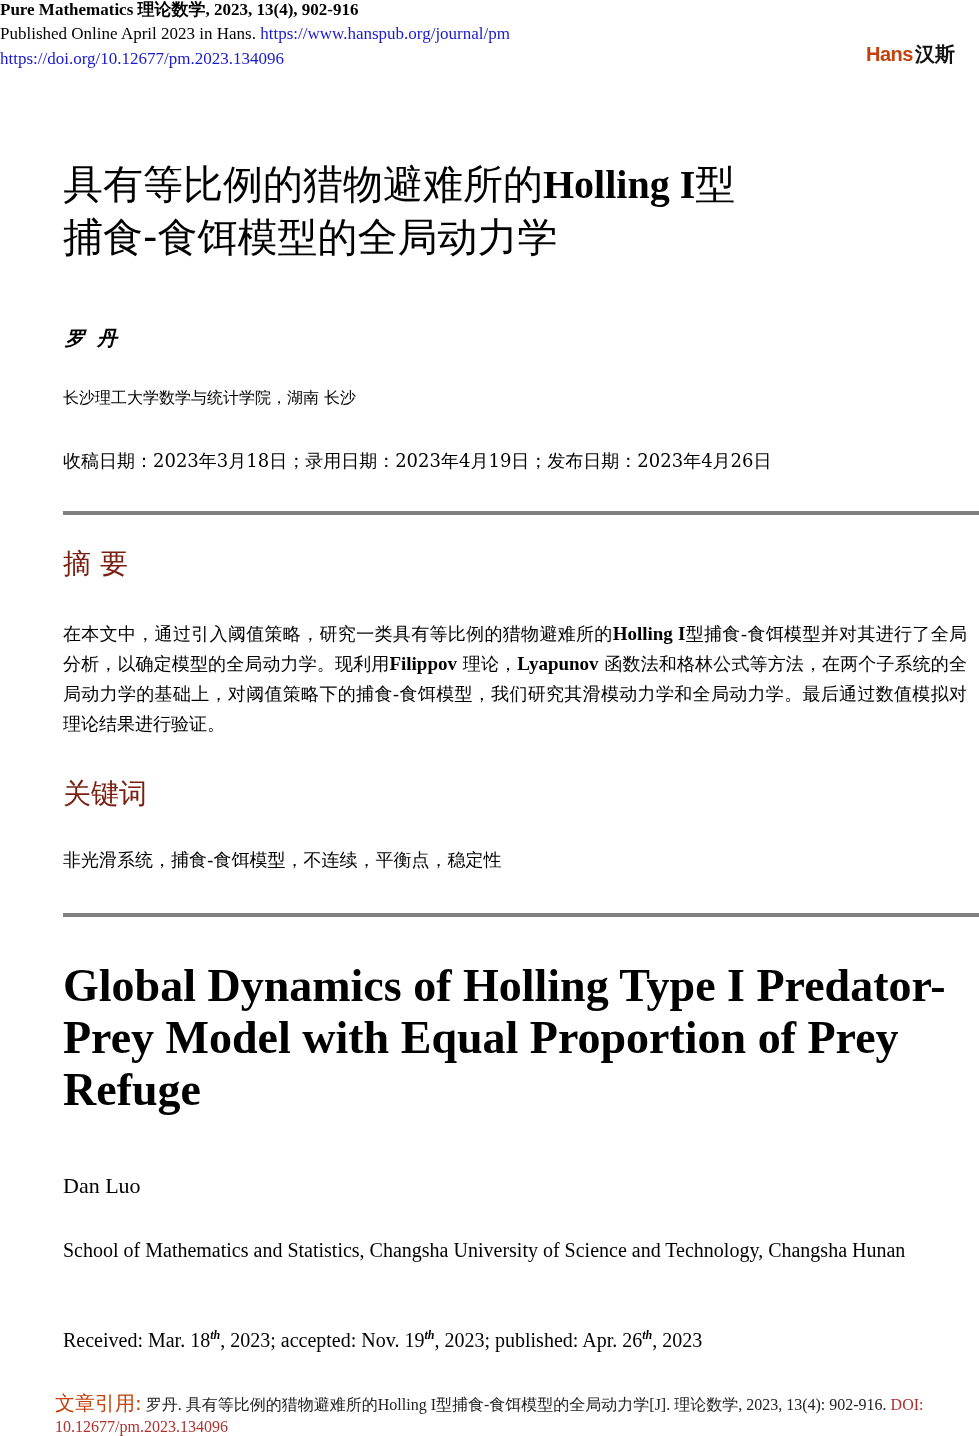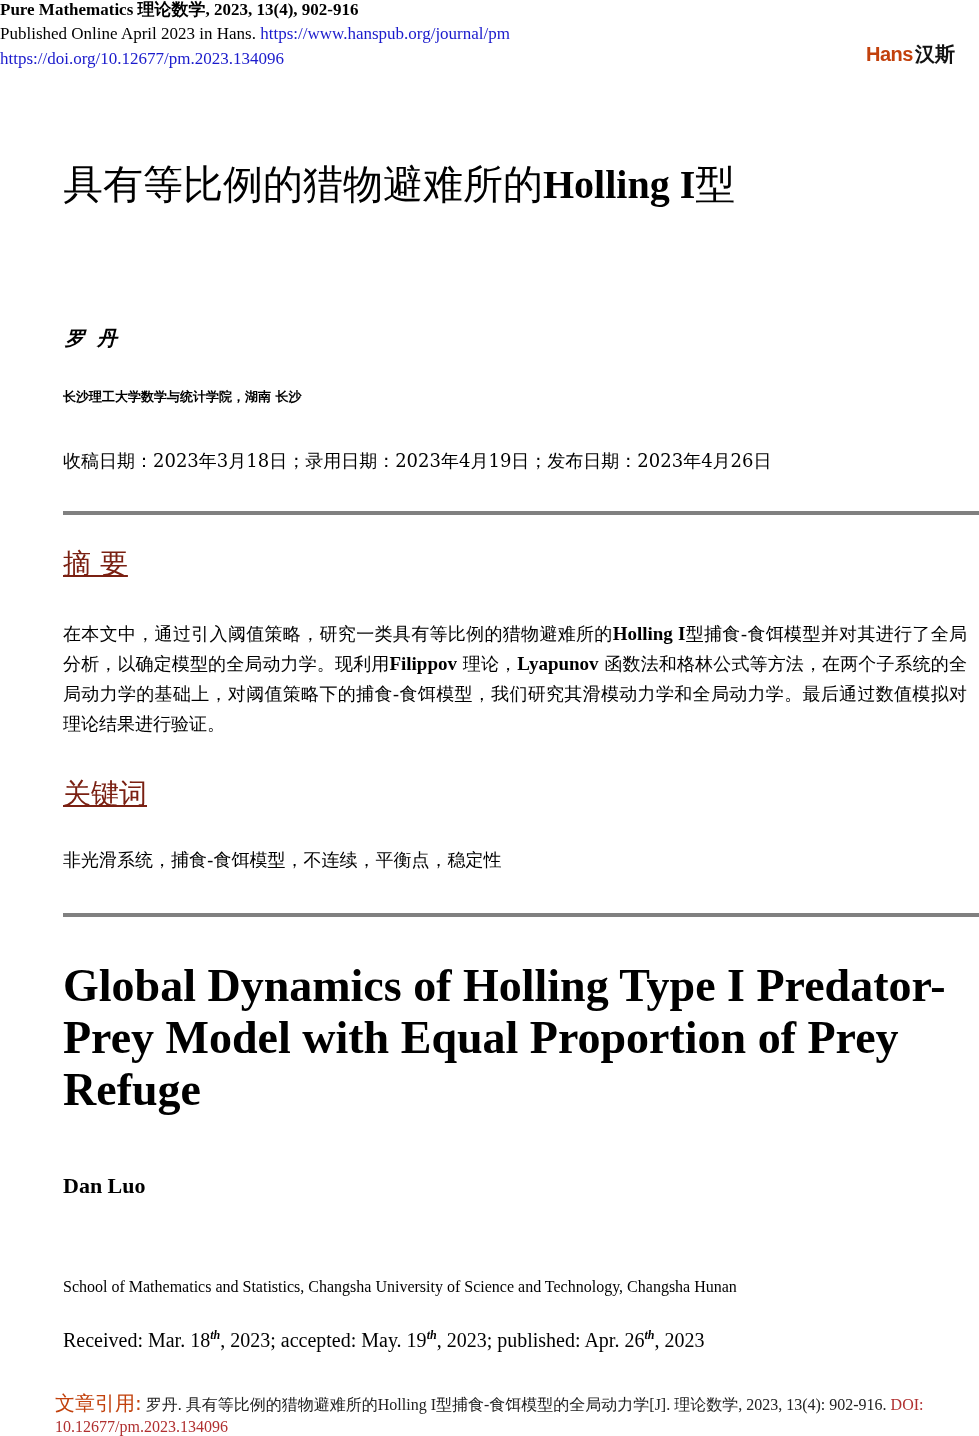--- a/index.html
+++ b/index.html
@@ -8,30 +8,30 @@
     .hdr1 { left: 0; top: 0; font-size: 17px; font-weight: bold; line-height: 20px; }
     .hdr2 { left: 0; top: 24px; font-size: 17px; line-height: 20px; text-align: center; }
     .hdr3 { left: 0; top: 49px; font-size: 17px; line-height: 20px; text-align: right; }
     .link { color: #1a1acc; }
     .logo { left: 866px; top: 42px; font-family: "Liberation Sans", sans-serif; font-weight: bold; font-size: 20px; line-height: 24px; }
     .logo .en { color: #c2410c; letter-spacing: -0.5px; }
     .logo .zh { color: #111; margin-left: 2px; }
     .cn-title { left: 63px; top: 158px; font-family: "DejaVu Sans", sans-serif; font-size: 40px; line-height: 52px; width: 840px; }
     .cn-title .latin { font-family: "Liberation Serif", serif; font-weight: bold; }
     .cn-author { left: 65px; top: 325px; font-family: "DejaVu Serif", serif; font-weight: bold; font-size: 20px; letter-spacing: 12px; font-style: italic; }
-    .cn-affil { left: 63px; top: 388px; font-family: "DejaVu Serif", serif; font-size: 13px; font-weight: bold; }
+    .cn-affil { left: 63px; top: 388px; font-family: "DejaVu Serif", serif; font-size: 16px; }
     .cn-dates { left: 63px; top: 449px; font-family: "DejaVu Serif", serif; font-size: 18px; }
     .rule { left: 63px; width: 916px; height: 4px; background: #808080; }
-    .section-head { left: 63px; font-family: "DejaVu Sans", sans-serif; font-size: 28px; color: #7a2012; text-decoration: underline; }
+    .section-head { left: 63px; font-family: "DejaVu Sans", sans-serif; font-size: 28px; color: #7a2012; }
     .abstract { left: 63px; top: 619px; width: 904px; font-family: "DejaVu Sans", sans-serif; font-size: 18px; line-height: 30px; text-align: justify; }
     .abstract b { font-family: "Liberation Serif", serif; font-size: 19px; }
     .keywords { left: 63px; top: 848px; font-family: "DejaVu Sans", sans-serif; font-size: 18px; }
     .en-title { left: 63px; top: 960px; width: 900px; font-family: "Liberation Serif", serif; font-weight: bold; font-size: 46px; line-height: 52px; }
-    .en-author { left: 63px; top: 1173px; font-size: 22px; font-weight: bold; }
-    .en-affil { left: 63px; top: 1234px; width: 910px; font-size: 16px; line-height: 33px; margin-top: 36px; }
+    .en-author { left: 63px; top: 1173px; font-size: 22px; font-weight: normal; }
+    .en-affil { left: 63px; top: 1234px; width: 910px; font-size: 20px; line-height: 33px; }
     .en-dates { left: 63px; top: 1328px; font-size: 20px; }
     .en-dates sup { font-size: 12px; font-style: italic; font-weight: bold; }
     .citation { left: 55px; top: 1392px; width: 900px; font-size: 16px; line-height: 22px; color: #222; }
     .cite-label { color: #c2410c; font-family: "DejaVu Sans", sans-serif; font-size: 20px; }
     .cite-doi { color: #b03030; }
   </style>
 </head>
 <body>
 
 <div class="abs hdr1">Pure Mathematics 理论数学, 2023, 13(4), 902-916</div>
@@ -41,20 +41,21 @@
 </div>
 <div class="abs hdr3">
   <a class="link">https://doi.org/10.12677/pm.2023.134096</a>
 </div>
 <div class="abs logo">
   <span class="en">Hans</span><span class="zh">汉斯</span>
 </div>
 
 <div class="abs cn-title">
   <span>具有等比例的猎物避难所的</span><span class="latin">Holling I</span><span>型</span><br>
+  <span>捕食-食饵模型的全局动力学</span>
 </div>
 
 <div class="abs cn-author">罗丹</div>
 <div class="abs cn-affil">长沙理工大学数学与统计学院，湖南 长沙</div>
 <div class="abs cn-dates">收稿日期：2023年3月18日；录用日期：2023年4月19日；发布日期：2023年4月26日</div>
 
 <div class="abs rule" style="top:511px;"></div>
 
 <div class="abs section-head" style="top:545px;">摘 要</div>
 
@@ -64,18 +65,18 @@
 
 <div class="abs section-head" style="top:775px;">关键词</div>
 <div class="abs keywords">非光滑系统，捕食-食饵模型，不连续，平衡点，稳定性</div>
 
 <div class="abs rule" style="top:913px;"></div>
 
 <div class="abs en-title">Global Dynamics of Holling Type I Predator-Prey Model with Equal Proportion of Prey Refuge</div>
 <div class="abs en-author">Dan Luo</div>
 <div class="abs en-affil">School of Mathematics and Statistics, Changsha University of Science and Technology, Changsha Hunan</div>
 <div class="abs en-dates">
-  <span>Received: Mar. 18</span><sup>th</sup><span>, 2023; accepted: May. 19</span><sup>th</sup><span>, 2023; published: Apr. 26</span><sup>th</sup><span>, 2023</span>
+  <span>Received: Mar. 18</span><sup>th</sup><span>, 2023; accepted: Nov. 19</span><sup>th</sup><span>, 2023; published: Apr. 26</span><sup>th</sup><span>, 2023</span>
 </div>
 
 <div class="abs citation">
   <span class="cite-label">文章引用:</span><span> 罗丹. 具有等比例的猎物避难所的Holling I型捕食-食饵模型的全局动力学[J]. 理论数学, 2023, 13(4): 902-916. </span><a class="cite-doi">DOI: 10.12677/pm.2023.134096</a>
 </div>
 
 </body></html>

